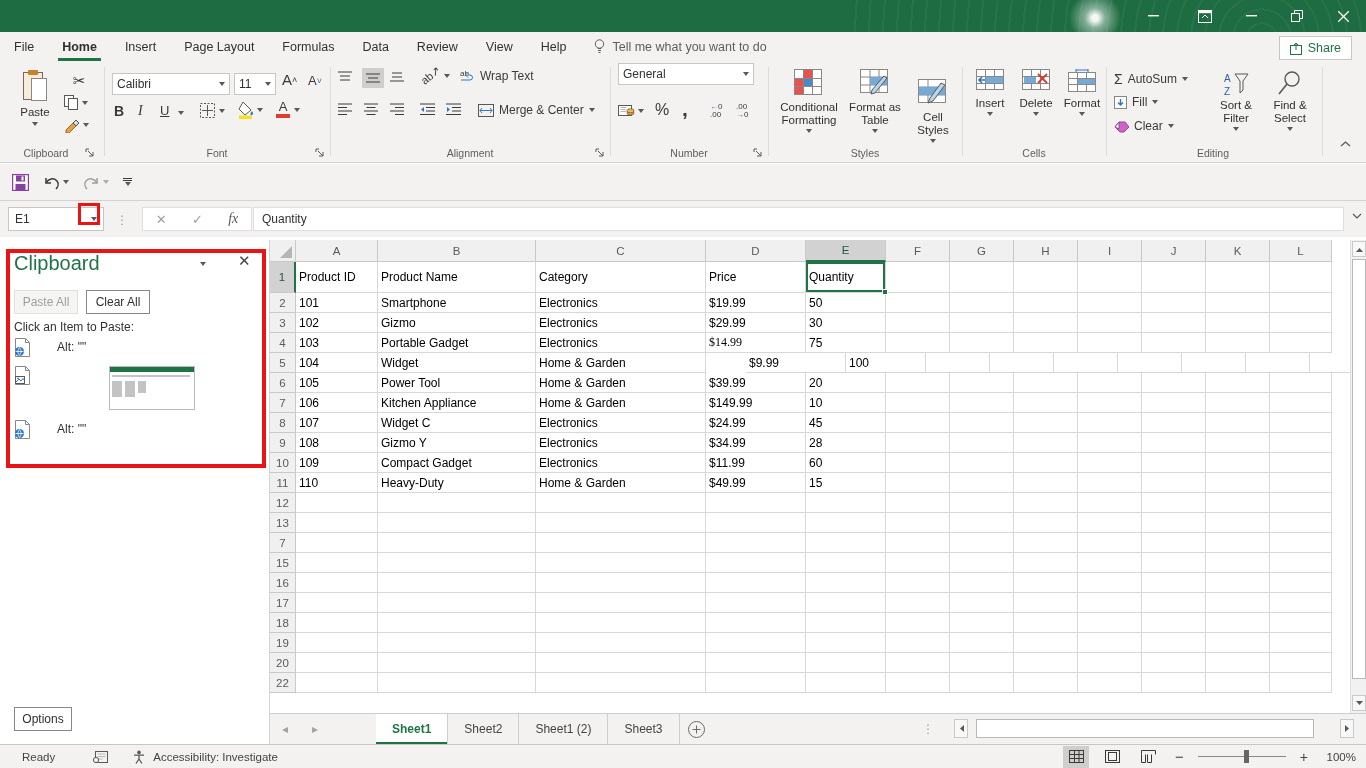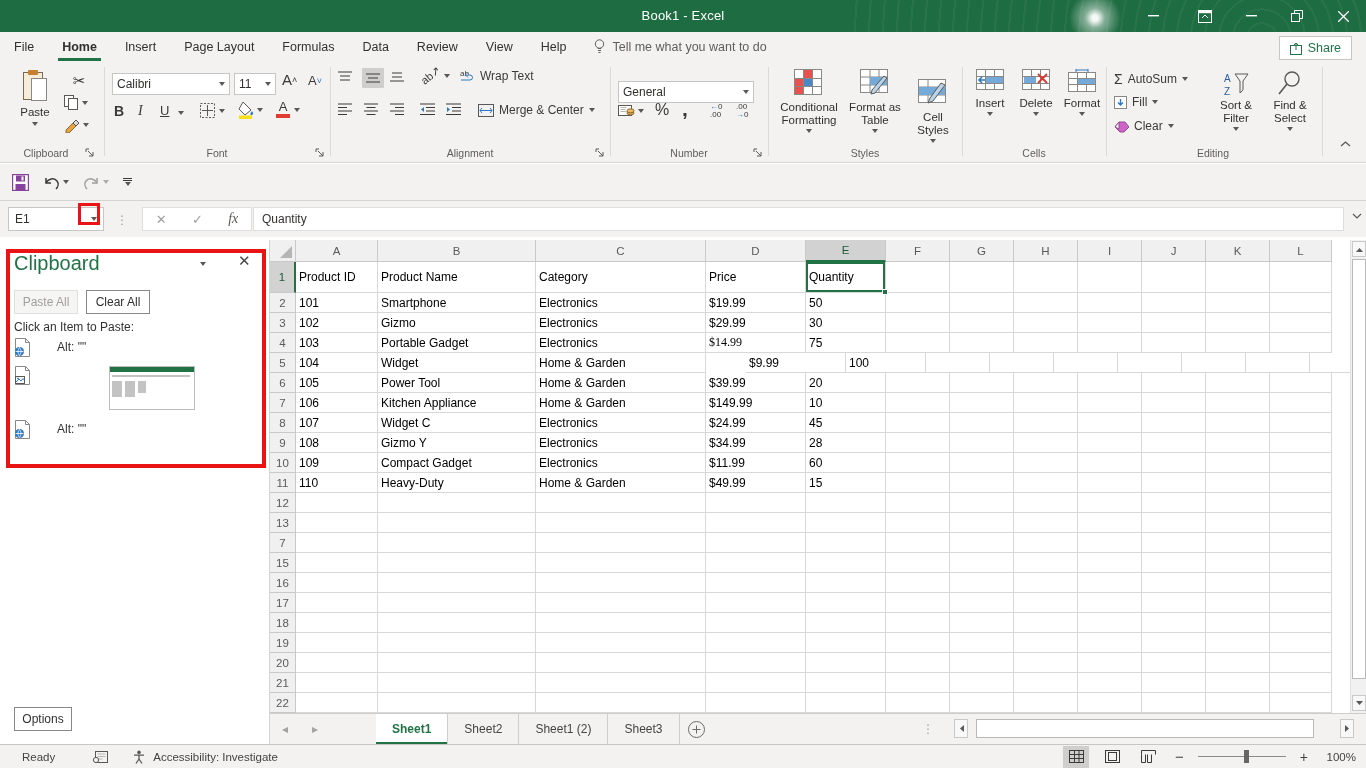--- a/index.html
+++ b/index.html
@@ -89,21 +89,20 @@
   .viewbtn.sel{background:#d0cecd}
   #zoomtrack{width:88px;height:1px;background:#8a8a8a;position:relative}
   #zoomthumb{position:absolute;left:46px;top:-6px;width:5px;height:13px;background:#666}
 </style>
 </head>
 <body>
 
 <div id="titlebar">
   <div class="swirl"></div>
   <div class="glow"></div>
-  <div id="title-text">Book1  -  Excel</div>
   <div class="tb-btn" style="right:190px">
       <svg width="11" height="2">
         <rect width="11" height="1.4" fill="#fff"></rect>
       </svg>
     </div>
   <div class="tb-btn" style="right:138px">
       <svg width="14" height="13" viewBox="0 0 14 13">
         <rect x=".5" y=".5" width="13" height="12" fill="none" stroke="#fff"></rect>
         <path d="M4 8l3-3 3 3" fill="none" stroke="#fff"></path>
         <rect x="1" y="1" width="12" height="2.2" fill="#fff"></rect>
@@ -294,21 +293,21 @@
     <span class="chv"></span>
   </div>
   <div class="glabel" style="left:330px;width:280px">Alignment</div>
   <div class="launcher" style="left:592px">
       <svg width="9" height="9" viewBox="0 0 9 9">
         <path d="M1 1v3M1 1h3M3 3l5 5M8 4v4H4" fill="none" stroke="#5a5856"></path>
       </svg>
     </div>
   <div class="gdiv" style="left:610px"></div>
 
-  <div class="combo abs" style="left:618px;top:18px;width:136px">
+  <div class="combo abs" style="left:618px;top:0;width:136px">
       <span>General</span>
       <span class="chv"></span>
     </div>
   <div class="smbtn abs" style="left:618px;top:40px">
     <svg width="17" height="15" viewBox="0 0 17 15">
         <rect x=".5" y="2.5" width="13" height="10" fill="#fff" stroke="#5a5856"></rect>
         <path d="M2.5 4.5h6M2.5 6.5h5M2.5 8.5h6" stroke="#b9b7b5"></path>
         <ellipse cx="12.5" cy="10" rx="3.5" ry="2" fill="#e8a33d" stroke="#8a6d3b"></ellipse>
         <ellipse cx="12.5" cy="7.8" rx="3.5" ry="2" fill="#f0b95e" stroke="#8a6d3b"></ellipse>
       </svg>
@@ -859,35 +858,20 @@
       <div class="cell" style="width: 80px;"></div>
       <div class="cell" style="width: 64px;"></div>
       <div class="cell" style="width: 64px;"></div>
       <div class="cell" style="width: 64px;"></div>
       <div class="cell" style="width: 64px;"></div>
       <div class="cell" style="width: 64px;"></div>
       <div class="cell" style="width: 64px;"></div>
       <div class="cell" style="width: 62px;"></div>
     </div>
     <div class="grow" style="height: 20px;">
-      <div class="rowhdr">21</div>
-      <div class="cell" style="width: 82px;"></div>
-      <div class="cell" style="width: 158px;"></div>
-      <div class="cell" style="width: 170px;"></div>
-      <div class="cell" style="width: 100px;"></div>
-      <div class="cell" style="width: 80px;"></div>
-      <div class="cell" style="width: 64px;"></div>
-      <div class="cell" style="width: 64px;"></div>
-      <div class="cell" style="width: 64px;"></div>
-      <div class="cell" style="width: 64px;"></div>
-      <div class="cell" style="width: 64px;"></div>
-      <div class="cell" style="width: 64px;"></div>
-      <div class="cell" style="width: 62px;"></div>
-    </div>
-    <div class="grow" style="height: 20px;">
       <div class="rowhdr">22</div>
       <div class="cell" style="width: 82px;"></div>
       <div class="cell" style="width: 158px;"></div>
       <div class="cell" style="width: 170px;"></div>
       <div class="cell" style="width: 100px;"></div>
       <div class="cell" style="width: 80px;"></div>
       <div class="cell" style="width: 64px;"></div>
       <div class="cell" style="width: 64px;"></div>
       <div class="cell" style="width: 64px;"></div>
       <div class="cell" style="width: 64px;"></div>

